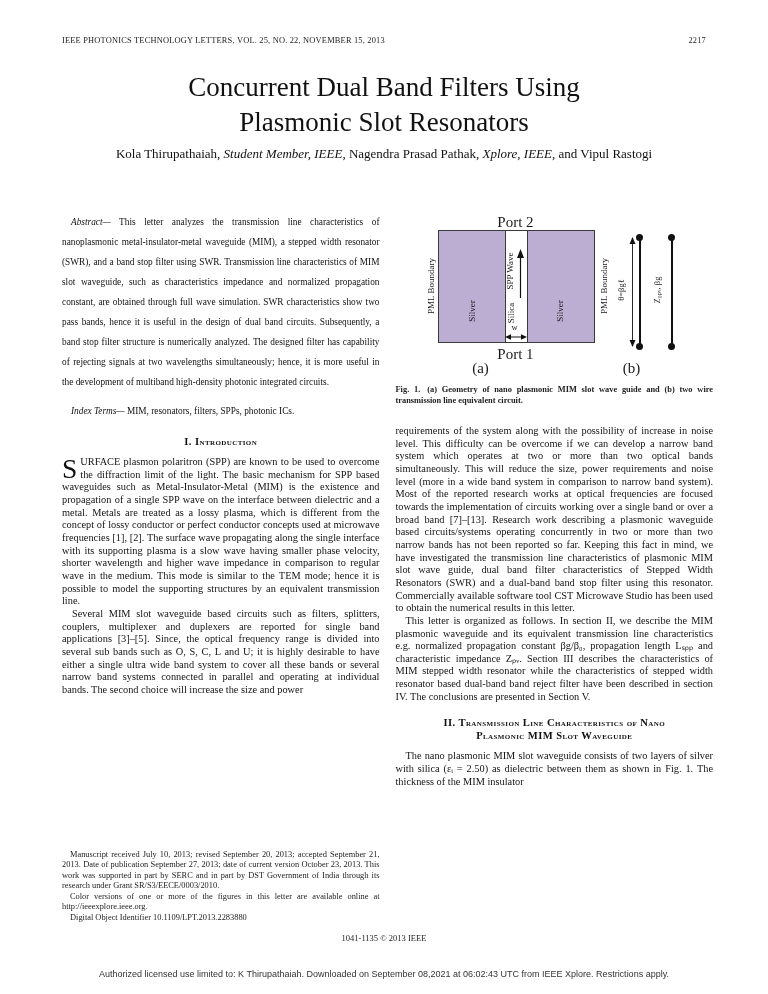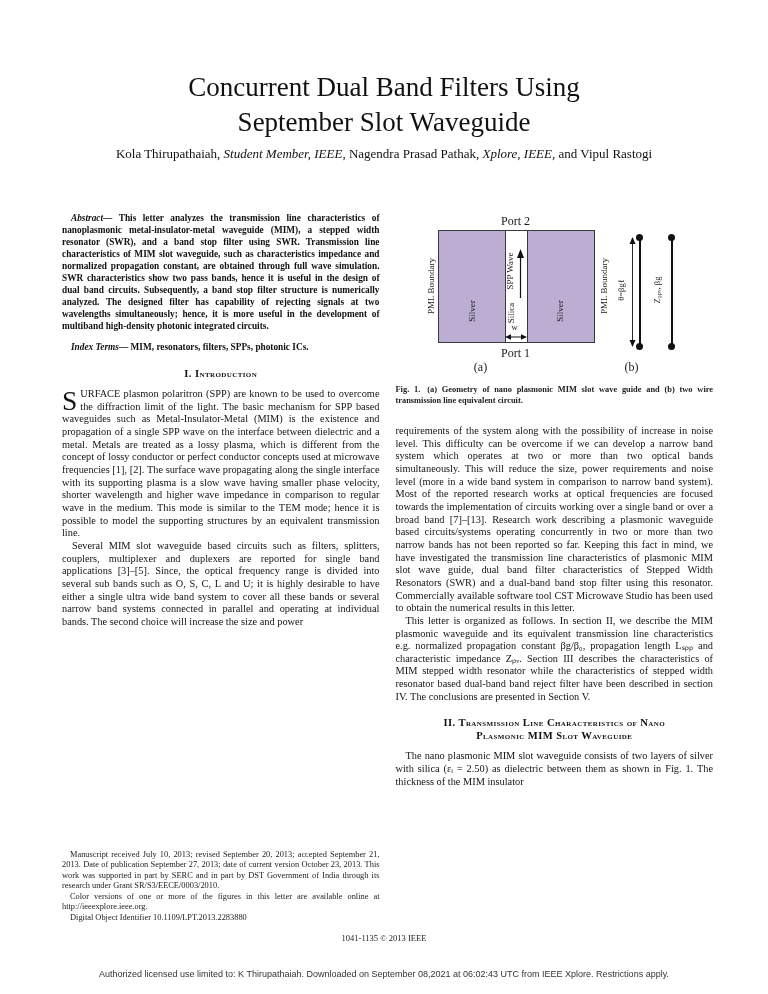--- a/index.html
+++ b/index.html
@@ -12,21 +12,21 @@
   .title{position:absolute;top:70px;left:0;width:768px;margin:0;text-align:center;
          font-size:27px;font-weight:400;line-height:35px;color:#111;}
   .authors{position:absolute;top:146px;left:0;width:768px;text-align:center;
            font-size:13px;color:#111;}
   .it{font-style:italic;}
   
   .cols{position:absolute;top:212px;left:62px;width:651px;height:718px;
         display:flex;gap:16px;}
   .col{width:318px;display:flex;flex-direction:column;}
   p{margin:0;}
-  .abstract{font-size:9.3px;font-weight:bold;line-height:12px;text-align:justify;
+  .abstract{font-size:9.3px;font-weight:normal;line-height:20px;text-align:justify;
             text-indent:9px;color:#111;}
   .abstract .abs-label{font-style:italic;}
   .index{margin-top:9px;}
   .sec{margin:15px 0 9px 0;font-size:10.6px;font-weight:700;text-align:center;
        font-variant:small-caps;letter-spacing:.4px;color:#111;}
   .sec2{margin:13px 0 8px 0;line-height:13px;}
   .body{font-size:10.35px;line-height:12.65px;text-align:justify;text-indent:10px;color:#141414;}
   .nodent{text-indent:0;}
   .dropcap{float:left;font-size:27.5px;line-height:21.5px;padding:2px 3px 0 0;color:#111;}
   .footnotes{margin-top:auto;margin-bottom:7px;font-size:8.4px;line-height:10.45px;
@@ -34,43 +34,47 @@
   .footnotes p{text-indent:8px;}
   
   .figure{position:relative;height:160px;margin-top:0;}
   .mim-rect{position:absolute;left:42px;top:18px;width:157px;height:113px;
             background:#bcaed2;border:1px solid #3a3a3a;box-sizing:border-box;}
   .slot{position:absolute;left:66px;top:0;width:21px;height:100%;background:#ffffff;
         border-left:1px solid #3a3a3a;border-right:1px solid #3a3a3a;box-sizing:content-box;}
   .vtext{position:absolute;transform:translate(-50%,-50%) rotate(-90deg);
          white-space:nowrap;font-size:9px;color:#1a1a1a;}
   .hlabel{position:absolute;transform:translateX(-50%);white-space:nowrap;
-          font-size:12px;color:#1a1a1a;}
+          font-size:15px;color:#1a1a1a;}
   .tline{position:absolute;width:2.6px;background:#111;}
   .tline::before,.tline::after{content:"";position:absolute;left:50%;width:7px;height:7px;
          margin-left:-3.5px;border-radius:50%;background:#111;}
   .tline::before{top:-3px;}
   .tline::after{bottom:-3px;}
   .caption{margin-top:13px;margin-bottom:19px;font-size:8.4px;line-height:10.5px;
            text-align:justify;color:#222;font-weight:bold;}
   .cap-label{margin-right:7px;}
   
   .footer{position:absolute;top:933px;left:0;width:768px;text-align:center;
           font-size:8.5px;color:#222;}
   .license{position:absolute;top:969px;left:0;width:768px;text-align:center;
            font-size:9px;color:#333;font-family:"Liberation Sans", sans-serif;}
   svg{display:block;}
 </style>
 </head>
 <body>
 
 <div class="page">
 
+  <div class="hdr">
+    <span>IEEE PHOTONICS TECHNOLOGY LETTERS, VOL. 25, NO. 22, NOVEMBER 15, 2013</span>
+    <span>2217</span>
+  </div>
 
-  <h1 class="title"><span>Concurrent Dual Band Filters Using</span><br><span>September Slot Waveguide</span></h1>
+  <h1 class="title"><span>Concurrent Dual Band Filters Using</span><br><span>Plasmonic Slot Resonators</span></h1>
 
   <div class="authors"><span>Kola Thirupathaiah, </span><span class="it">Student Member, IEEE</span><span>, Nagendra Prasad Pathak, </span><span class="it">Xplore, IEEE</span><span>, and Vipul Rastogi</span></div>
 
   <div class="cols">
 
     <div class="col">
       <p class="abstract"><span class="abs-label">Abstract—</span><span> This letter analyzes the transmission line characteristics of nanoplasmonic metal-insulator-metal waveguide (MIM), a stepped width resonator (SWR), and a band stop filter using SWR. Transmission line characteristics of MIM slot waveguide, such as characteristics impedance and normalized propagation constant, are obtained through full wave simulation. SWR characteristics show two pass bands, hence it is useful in the design of dual band circuits. Subsequently, a band stop filter structure is numerically analyzed. The designed filter has capability of rejecting signals at two wavelengths simultaneously; hence, it is more useful in the development of multiband high-density photonic integrated circuits.</span></p>
 
       <p class="abstract index"><span class="abs-label">Index Terms—</span><span> MIM, resonators, filters, SPPs, photonic ICs.</span></p>
 

